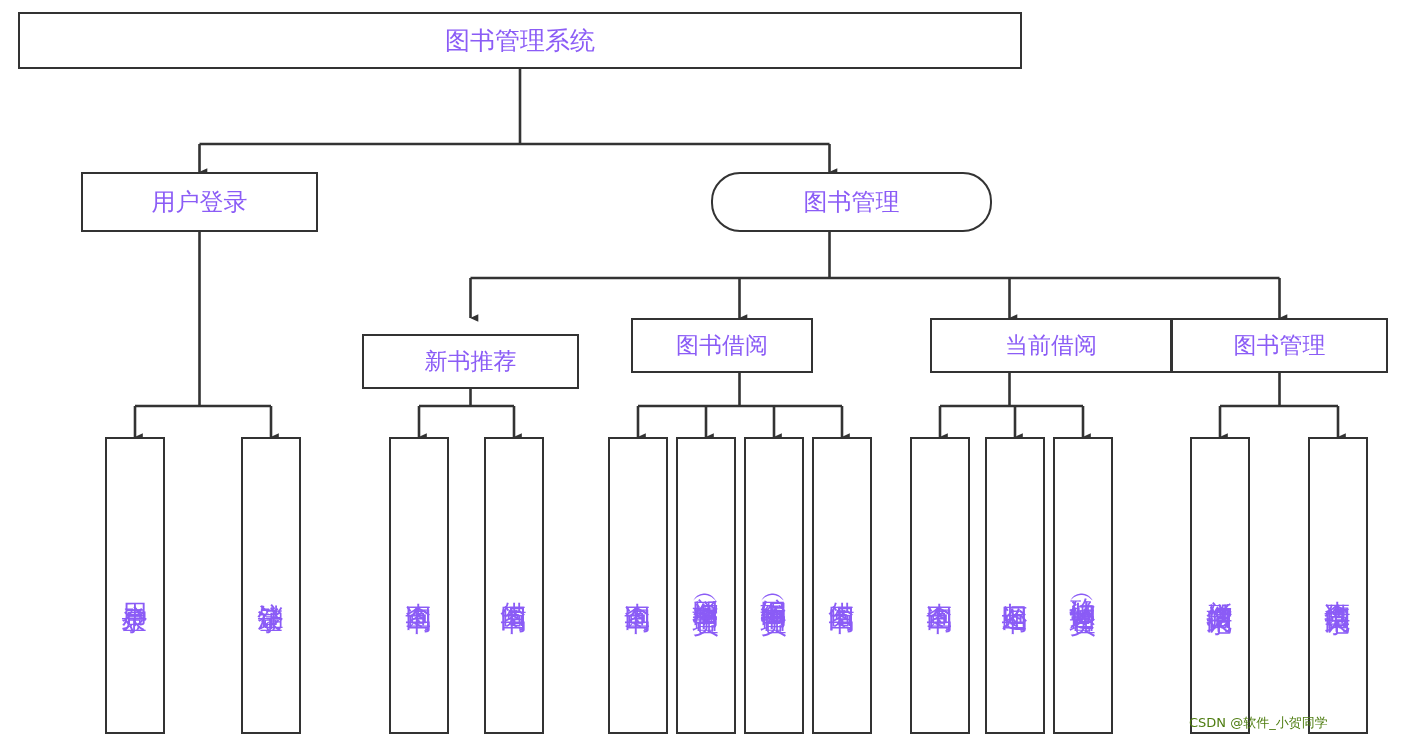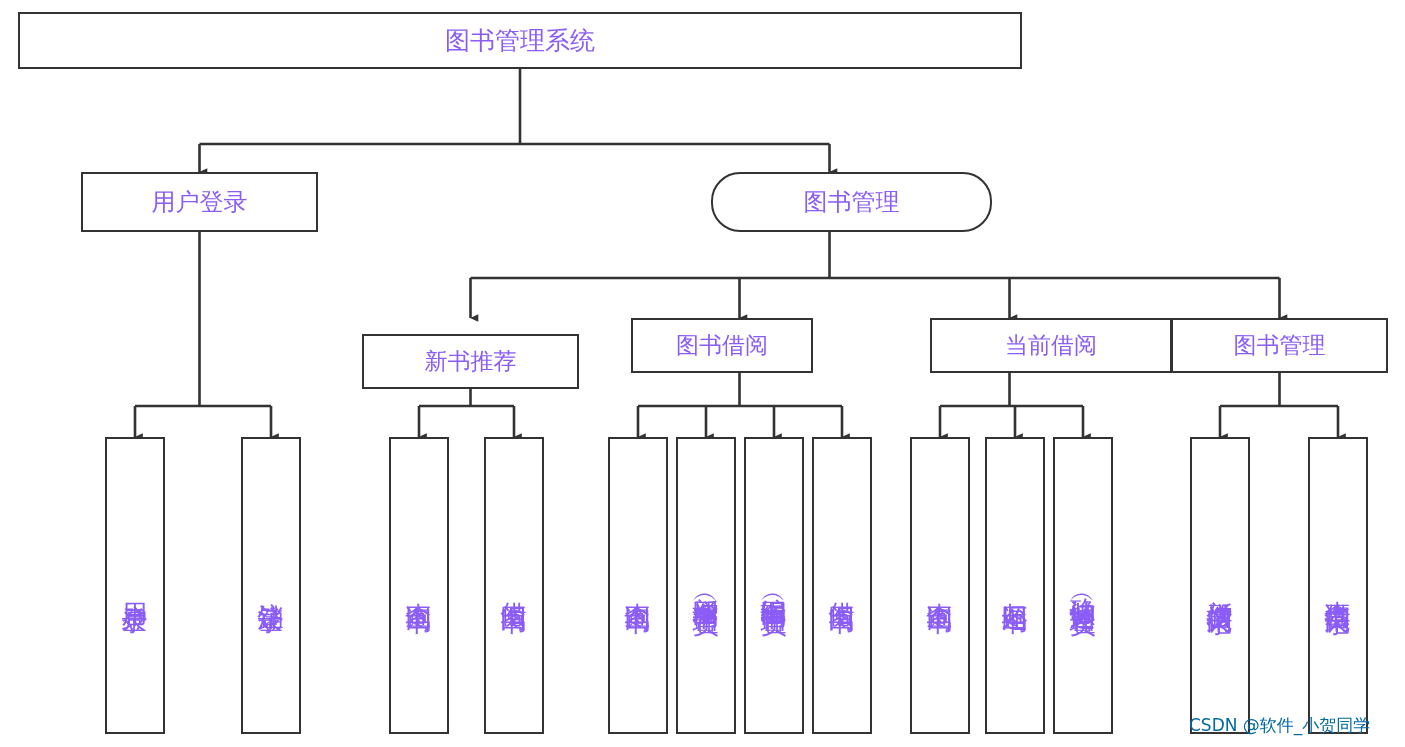--- a/index.html
+++ b/index.html
@@ -47,22 +47,22 @@
     writing-mode: vertical-rl;
     text-orientation: upright;
     font-size: 26px;
     letter-spacing: 2px;
     line-height: 1;
   }
   #watermark {
     position: absolute;
     left: 1189px;
     top: 714px;
-    font-size: 17px;
-    color: #0369a1;
+    font-size: 13px;
+    color: #4d7c0f;
     white-space: nowrap;
     pointer-events: none;
     font-family: "DejaVu Sans", sans-serif;
   }
 </style>
 </head>
 <body>
 
 <div id="diagram-root">
 

